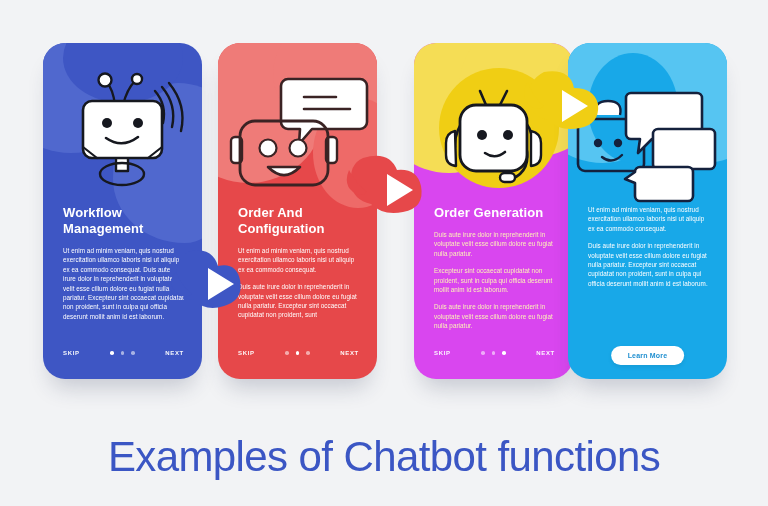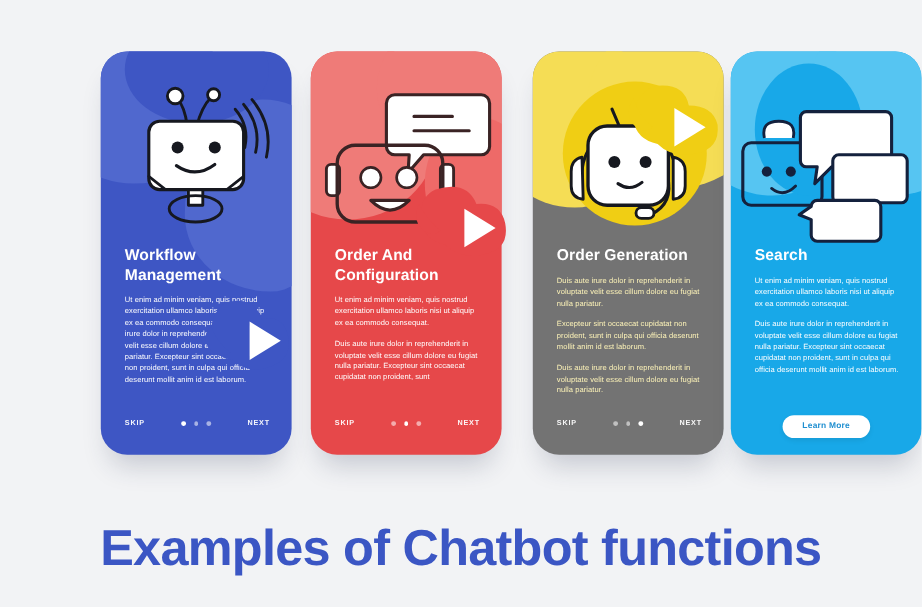--- a/index.html
+++ b/index.html
@@ -14,28 +14,27 @@
 
   
   .card{
     position:absolute;
     top:43px;
     width:159px;
     height:336px;
     border-radius:22px;
     overflow:hidden;
     box-shadow:0 16px 22px -8px rgba(40,50,80,.22);
-    margin-left:41px;
   }
   .card .blobs{position:absolute;inset:0;overflow:hidden;}
   .card .blob{position:absolute;border-radius:50%;}
 
   #card-1{left:43px;background:#3e56c4;}
   #card-2{left:218px;background:#e6484a;}
-  #card-3{left:403px;background:#737373;}
+  #card-3{left:414px;background:#d946ef;}
   #card-4{left:568px;background:#18a8e8;}
 
   
   #card-1 .b1{left:-40px;top:-20px;width:150px;height:130px;background:#5068ce;
       border-radius:60% 40% 55% 45%/55% 50% 50% 45%;}
   #card-1 .b2{left:70px;top:40px;width:130px;height:160px;background:#5068ce;
       border-radius:50% 50% 45% 55%/60% 40% 60% 40%;}
   #card-1 .b3{left:20px;top:-30px;width:120px;height:90px;background:#3e56c4;
       border-radius:50%;}
 
@@ -105,21 +104,21 @@
   .conn svg{display:block;width:92px;height:86px;}
   #conn-1{left:168px;top:238px;}
   #conn-2{left:345px;top:146px;}
   #conn-3{left:522px;top:62px;}
 
   
   .headline{
     position:absolute;left:0;right:0;top:404px;
     text-align:center;
     color:#3b56c4;
-    font-size:42px;font-weight:bold;letter-spacing:-.6px;
+    font-size:42px;font-weight:normal;letter-spacing:-.6px;
     line-height:50px;
     font-family:"Liberation Sans", sans-serif;
   }
 </style>
 </head>
 <body>
 
 <div class="stage">
 
   <div class="card" id="card-1">
@@ -285,21 +284,20 @@
 
         <path d="M63 50 h66 a5 5 0 0 1 5 5 v36 a5 5 0 0 1 -5 5 h-45 l-14 14 l2 -14 h-9 a5 5 0 0 1 -5 -5 v-36 a5 5 0 0 1 5 -5 z" fill="#ffffff" stroke="#14213d" stroke-width="2.6" stroke-linejoin="round"></path>
 
         <path d="M100 86 h42 a5 5 0 0 1 5 5 v30 a5 5 0 0 1 -5 5 h-42 l-14 12 l3 -12 a5 5 0 0 1 -4 -5 v-30 a5 5 0 0 1 5 -5 z" fill="#ffffff" stroke="#14213d" stroke-width="2.6" stroke-linejoin="round"></path>
 
         <path d="M72 124 h48 a5 5 0 0 1 5 5 v24 a5 5 0 0 1 -5 5 h-48 a5 5 0 0 1 -5 -5 v-13 l-10 -4 l10 -7 a5 5 0 0 1 5 -5 z" fill="#ffffff" stroke="#14213d" stroke-width="2.6" stroke-linejoin="round"></path>
       </svg>
     </div>
 
     <div class="content">
-      <h2 class="card-title">Search</h2>
       <div class="card-body">
         <p>Ut enim ad minim veniam, quis nostrud exercitation ullamco laboris nisi ut aliquip ex ea commodo consequat.</p>
         <p>Duis aute irure dolor in reprehenderit in voluptate velit esse cillum dolore eu fugiat nulla pariatur. Excepteur sint occaecat cupidatat non proident, sunt in culpa qui officia deserunt mollit anim id est laborum.</p>
       </div>
     </div>
 
     <button class="cta">Learn More</button>
   </div>
 
   <div class="conn" id="conn-1">

